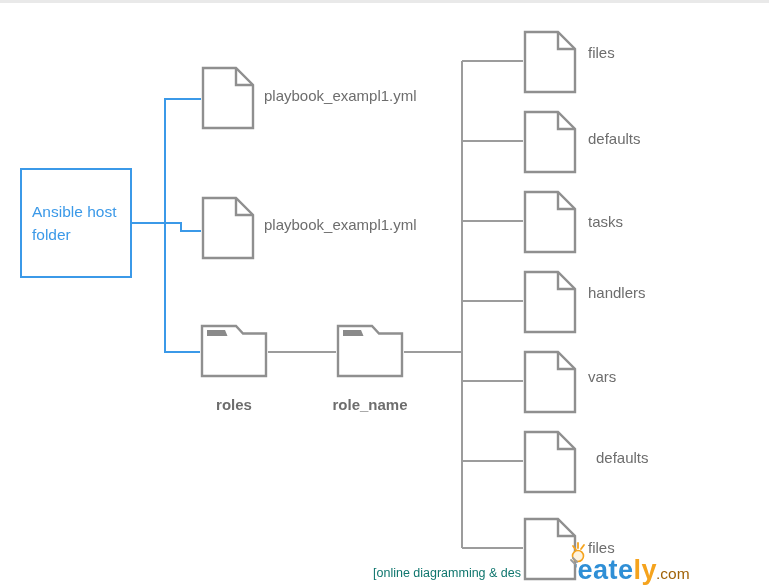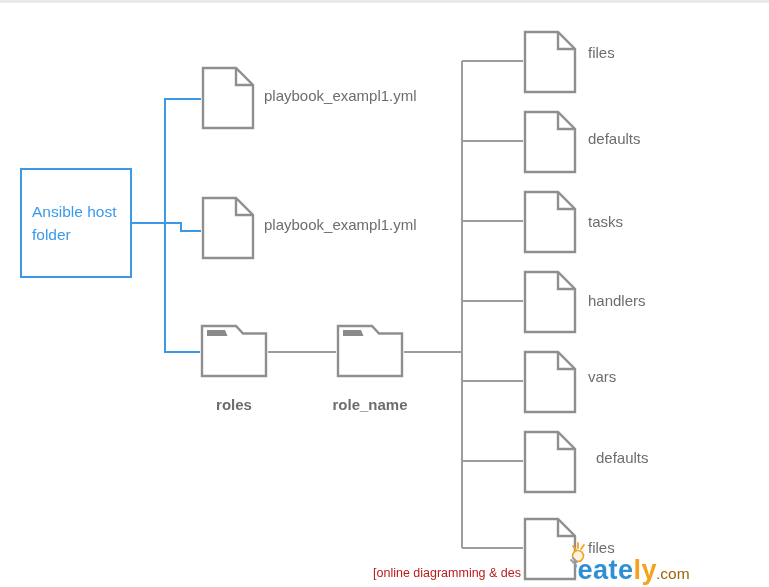--- a/index.html
+++ b/index.html
@@ -15,21 +15,21 @@
     line-height:18px;
   }
   .label.center{transform:translateX(-50%);font-weight:bold;}
   .root-box{
     position:absolute;left:20px;top:168px;width:112px;height:110px;box-sizing:border-box;
     border:2px solid #3b99e8;background:#ffffff;z-index:2;
     display:flex;align-items:center;justify-content:center;text-align:left;
     color:#3b99e8;font-size:15.5px;line-height:23px;padding:0 10px;
   }
   
-  .wm-prefix{position:absolute;left:373px;top:566px;z-index:1;color:#b91c1c;font-size:12.5px;white-space:nowrap;}
+  .wm-prefix{position:absolute;left:373px;top:566px;z-index:1;color:#0f766e;font-size:12.5px;white-space:nowrap;}
   .wm-logo{position:absolute;left:551px;top:557px;z-index:1;font-size:27px;font-weight:600;letter-spacing:0.5px;line-height:27px;white-space:nowrap;}
   .wm-logo .blue{color:#2f8fd6;}
   .wm-logo .orange{color:#f5a31d;}
   .wm-com{position:absolute;left:656px;top:565px;z-index:1;color:#a16207;font-size:15.5px;}
   .wm-bulb{position:absolute;left:565px;top:540px;z-index:3;}
 </style>
 </head>
 <body>
 
 <div class="canvas">
@@ -117,21 +117,21 @@
         <use href="#sym-doc"></use>
       </svg>
   </div>
   <div class="label" style="left:588px;top:213px">tasks</div>
 
   <div class="node" style="left:523px;top:270px">
     <svg width="54" height="64">
         <use href="#sym-doc"></use>
       </svg>
   </div>
-  <div class="label" style="left:588px;top:292px">handlers</div>
+  <div class="label" style="left:588px;top:284px">handlers</div>
 
   <div class="node" style="left:523px;top:350px">
     <svg width="54" height="64">
         <use href="#sym-doc"></use>
       </svg>
   </div>
   <div class="label" style="left:588px;top:368px">vars</div>
 
   <div class="node" style="left:523px;top:430px">
     <svg width="54" height="64">

